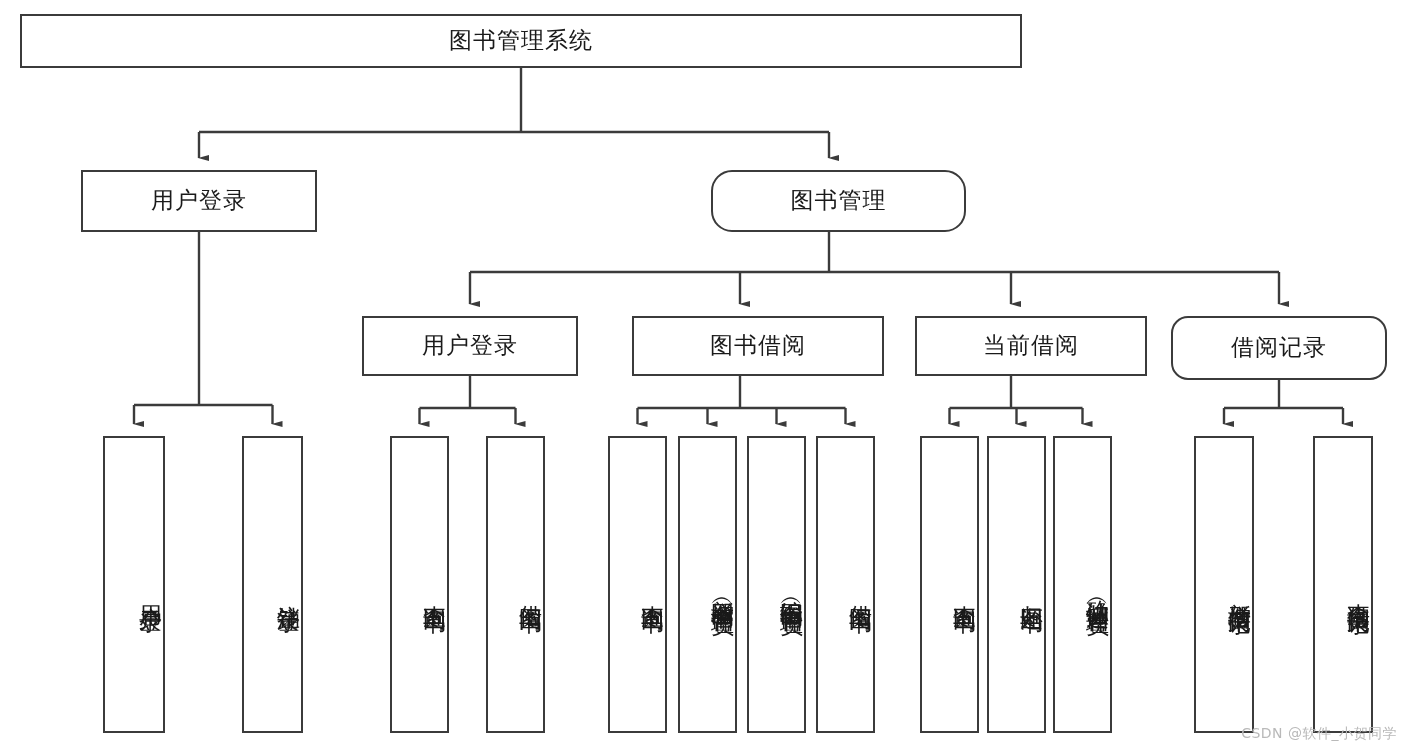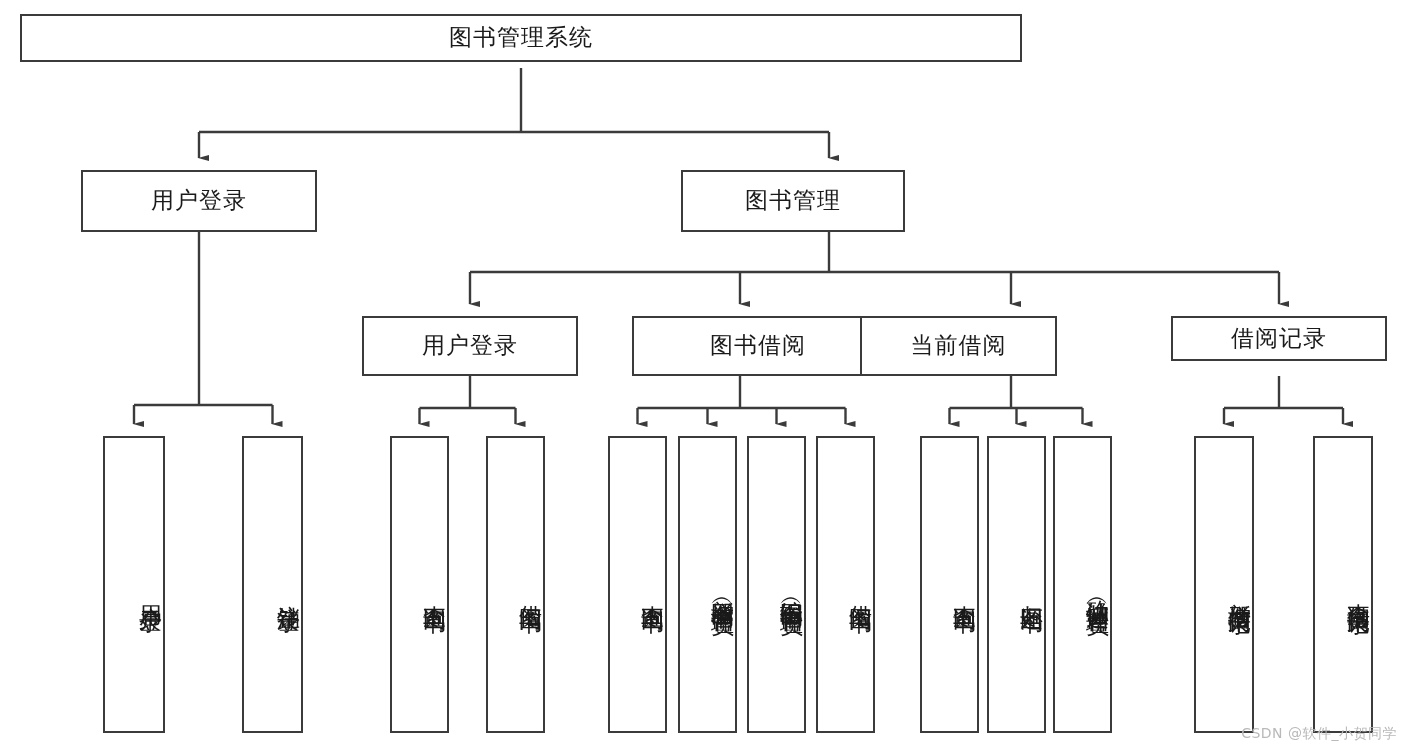--- a/index.html
+++ b/index.html
@@ -105,39 +105,39 @@
         <path d="M1016.5,408 L1016.5,424" marker-end="url(#arrow)"></path>
         <path d="M1082.5,408 L1082.5,424" marker-end="url(#arrow)"></path>
         <path d="M1279,376 L1279,408"></path>
         <path d="M1224,408 L1343,408"></path>
         <path d="M1224,408 L1224,424" marker-end="url(#arrow)"></path>
         <path d="M1343,408 L1343,424" marker-end="url(#arrow)"></path>
       </g>
   </svg>
 
   <div id="nodes">
-      <div class="node horiz" style="left: 20px; top: 14px; width: 1002px; height: 48px;">
+      <div class="node horiz" style="left: 20px; top: 14px; width: 1002px; height: 54px;">
         <span class="node-label">图书管理系统</span>
       </div>
       <div class="node horiz" style="left: 81px; top: 170px; width: 236px; height: 62px;">
         <span class="node-label">用户登录</span>
       </div>
-      <div class="node horiz" style="left: 681px; top: 170px; width: 224px; height: 62px;">
+      <div class="node horiz" style="left: 711px; top: 170px; width: 255px; height: 62px; border-radius: 21px;">
         <span class="node-label">图书管理</span>
       </div>
       <div class="node horiz" style="left: 362px; top: 316px; width: 216px; height: 60px;">
         <span class="node-label">用户登录</span>
       </div>
       <div class="node horiz" style="left: 632px; top: 316px; width: 252px; height: 60px;">
         <span class="node-label">图书借阅</span>
       </div>
-      <div class="node horiz" style="left: 860px; top: 316px; width: 197px; height: 60px;">
+      <div class="node horiz" style="left: 915px; top: 316px; width: 232px; height: 60px;">
         <span class="node-label">当前借阅</span>
       </div>
-      <div class="node horiz" style="left: 1171px; top: 316px; width: 216px; height: 45px;">
+      <div class="node horiz" style="left: 1171px; top: 316px; width: 216px; height: 64px; border-radius: 17px;">
         <span class="node-label">借阅记录</span>
       </div>
       <div class="node vert" style="left: 103px; top: 436px; width: 62px; height: 297px;">
         <span class="node-label">用户登录</span>
       </div>
       <div class="node vert" style="left: 242px; top: 436px; width: 61px; height: 297px;">
         <span class="node-label">注销登录</span>
       </div>
       <div class="node vert" style="left: 390px; top: 436px; width: 59px; height: 297px;">
         <span class="node-label">查询图书</span>

